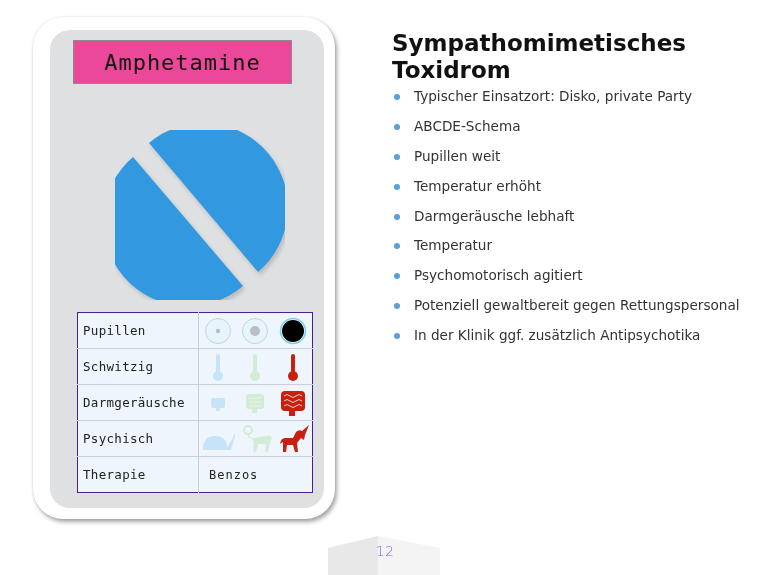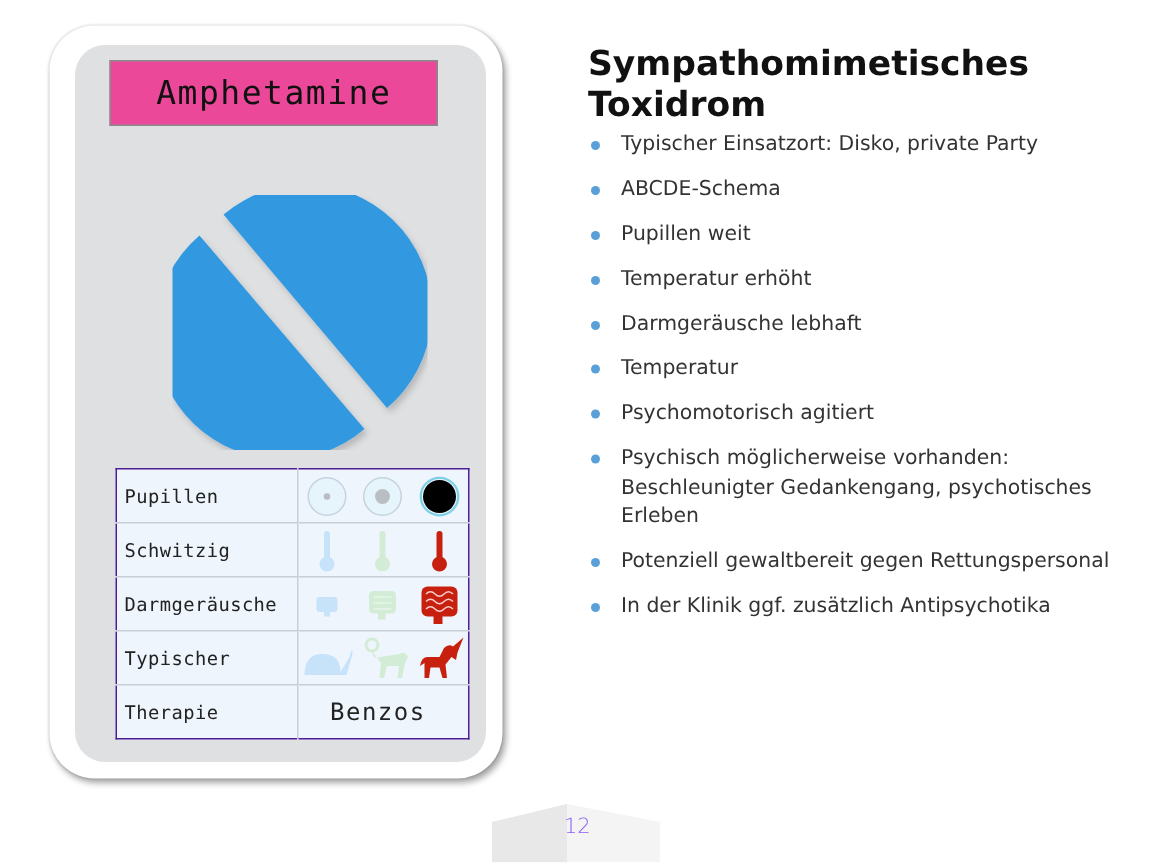--- a/index.html
+++ b/index.html
@@ -16,21 +16,21 @@
   .pill { position:absolute; left:115px; top:130px; width:170px; height:170px; }
 
   .tbl { position:absolute; left:77px; top:312px; width:236px; height:179px; border:1px solid #4c1d95; border-collapse:collapse; background:#eef5fc;
     font-family:"DejaVu Sans Mono", monospace; font-size:12.5px; color:#222; }
   .tbl td { border-top:1px solid #c8cfd6; padding:0; height:35px; }
   .tbl tr:first-child td { border-top:none; }
   .tbl td.lbl { width:115px; padding-left:5px; border-right:1px solid #c8cfd6; letter-spacing:0.3px; }
   .tbl td.icons { padding-left:0; }
   .icon-row { display:flex; align-items:center; justify-content:space-around; width:100%; }
   .icon-row svg { display:block; }
-  .tbl td.val { padding-left:21px; font-size:16px; letter-spacing:1px; }
+  .tbl td.val { padding-left:10px; font-size:12px; letter-spacing:1px; }
 
   .heading { position:absolute; left:392px; top:30px; font-family:"DejaVu Sans", sans-serif; font-weight:bold; font-size:23px; line-height:27px; color:#111; width:360px; }
 
   ul.bullets { position:absolute; left:392px; top:87px; margin:0; padding:0; list-style:none; width:360px; font-family:"DejaVu Sans", sans-serif; font-size:13.6px; color:#333; }
   ul.bullets li { position:relative; padding-left:22px; line-height:19.5px; margin-bottom:10.4px; }
   ul.bullets li .dot { position:absolute; left:2px; top:7px; width:6px; height:6px; border-radius:50%; background:#5aa0d8; }
 
   .page-num-bg { position:absolute; left:328px; top:534px; width:112px; height:41px; }
   .page-num { position:absolute; left:376px; top:543px; font-family:"DejaVu Sans", sans-serif; font-size:14px; color:#8b5cf6; font-weight:200; }
 </style>
@@ -112,21 +112,21 @@
             </svg>
         <svg width="30" height="30" viewBox="0 0 30 30">
               <rect x="3" y="3" width="24" height="20" rx="4" fill="#c8200f"></rect>
               <rect x="11" y="22" width="6" height="6" fill="#c8200f"></rect>
               <path d="M6 8 q3 -3 6 0 t6 0 t6 0 M6 13 q3 -3 6 0 t6 0 t6 0 M6 18 q3 -3 6 0 t6 0 t6 0" stroke="#f5d0cc" stroke-width="1" fill="none"></path>
             </svg>
       </div>
     </td>
   </tr>
   <tr>
-    <td class="lbl">Typischer</td>
+    <td class="lbl">Psychisch</td>
     <td class="icons">
       <div class="icon-row">
         <svg width="36" height="26" viewBox="0 0 36 26">
               <path d="M2 24 Q2 10 14 10 Q26 10 26 22 L32 12 Q34 4 34 10 L30 24 Z" fill="#c6e3fa"></path>
             </svg>
         <svg width="34" height="30" viewBox="0 0 34 30">
               <circle cx="8" cy="6" r="4" fill="none" stroke="#d3ecd6" stroke-width="2"></circle>
               <path d="M8 10 Q8 16 14 14 L26 12 Q30 10 32 14 L30 18 L28 28 L25 28 L26 20 L18 20 L16 28 L13 28 L14 18 Z" fill="#d3ecd6"></path>
             </svg>
         <svg width="34" height="30" viewBox="0 0 34 30">
@@ -148,21 +148,20 @@
 </div>
 
 <ul class="bullets">
   <li><span class="dot"></span><span>Typischer Einsatzort: Disko, private Party</span></li>
   <li><span class="dot"></span><span>ABCDE-Schema</span></li>
   <li><span class="dot"></span><span>Pupillen weit</span></li>
   <li><span class="dot"></span><span>Temperatur erhöht</span></li>
   <li><span class="dot"></span><span>Darmgeräusche lebhaft</span></li>
   <li><span class="dot"></span><span>Temperatur</span></li>
   <li><span class="dot"></span><span>Psychomotorisch agitiert</span></li>
-  <li><span class="dot"></span><span>Psychisch möglicherweise vorhanden: Beschleunigter Gedankengang, psychotisches Erleben</span></li>
   <li><span class="dot"></span><span>Potenziell gewaltbereit gegen Rettungspersonal</span></li>
   <li><span class="dot"></span><span>In der Klinik ggf. zusätzlich Antipsychotika</span></li>
 </ul>
 
 <svg class="page-num-bg" viewBox="0 0 112 41">
   <polygon points="0,14 50,2 112,14 112,41 0,41" fill="#f4f4f4"></polygon>
   <polygon points="0,14 50,2 50,41 0,41" fill="#e8e8e8"></polygon>
 </svg>
 <div class="page-num">12</div>
 

